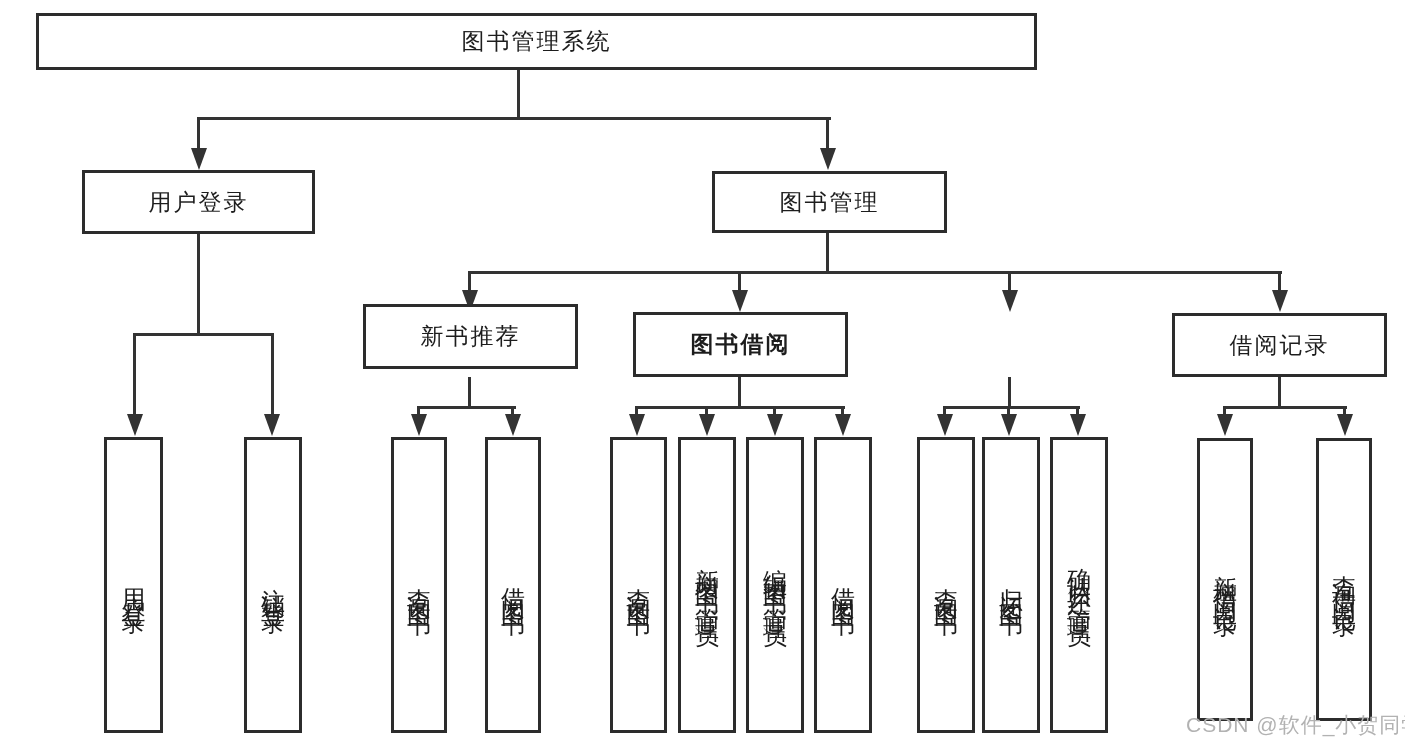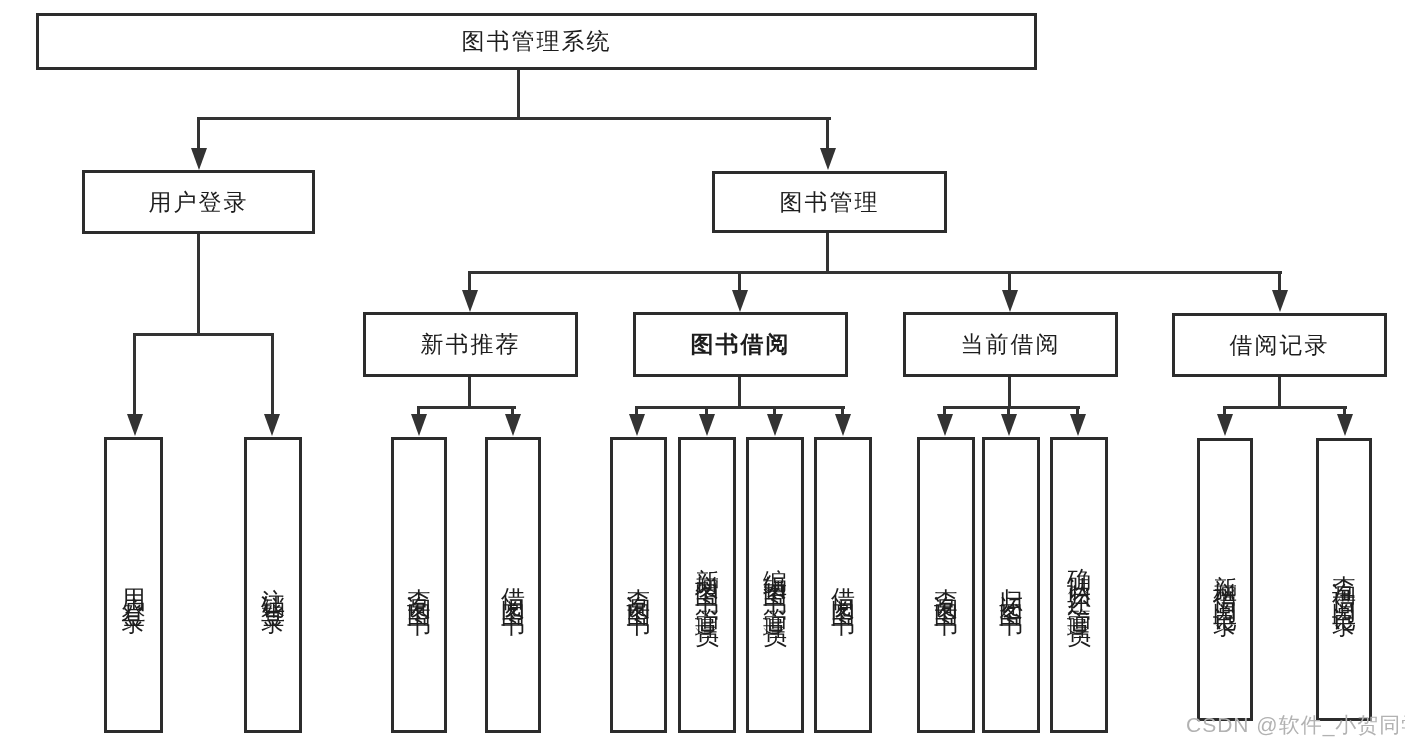--- a/index.html
+++ b/index.html
@@ -24,21 +24,21 @@
   }
   .watermark{
     position:absolute;left:1186px;top:711px;font-size:21px;color:#b2b2b2;
     letter-spacing:1px;white-space:nowrap;
   }
 
   
   #n-root{left:36px;top:13px;width:1001px;height:57px;}
   #n-userlogin{left:82px;top:170px;width:233px;height:64px;}
   #n-bookmgmt{left:712px;top:171px;width:235px;height:62px;}
-  #n-newbook{left:363px;top:312px;width:215px;height:65px;}
+  #n-newbook{left:363px;top:304px;width:215px;height:65px;}
   #n-bookborrow{left:633px;top:312px;width:215px;height:65px;font-weight:bold;}
   #n-currentborrow{left:903px;top:312px;width:215px;height:65px;}
   #n-borrowrecord{left:1172px;top:313px;width:215px;height:64px;}
   #n-l1{left:104px;top:437px;width:59px;height:296px;}
   #n-l2{left:244px;top:437px;width:58px;height:296px;}
   #n-l3{left:391px;top:437px;width:56px;height:296px;}
   #n-l4{left:485px;top:437px;width:56px;height:296px;}
   #n-l5{left:610px;top:437px;width:57px;height:296px;}
   #n-l6{left:678px;top:437px;width:58px;height:296px;}
   #n-l7{left:746px;top:437px;width:58px;height:296px;}
@@ -154,21 +154,20 @@
   <div class="line" id="c-shaft-l13"></div>
   <div class="arrowhead" id="a-l13"></div>
 
   <div class="node h-node" id="n-root">图书管理系统</div>
 
   <div class="node h-node" id="n-userlogin">用户登录</div>
   <div class="node h-node" id="n-bookmgmt">图书管理</div>
 
   <div class="node h-node" id="n-newbook">新书推荐</div>
   <div class="node h-node" id="n-bookborrow">图书借阅</div>
-  <div class="node h-node" id="n-currentborrow">当前借阅</div>
   <div class="node h-node" id="n-borrowrecord">借阅记录</div>
 
   <div class="node v-node" id="n-l1">用户登录</div>
   <div class="node v-node" id="n-l2">注销登录</div>
   <div class="node v-node" id="n-l3">查询图书</div>
   <div class="node v-node" id="n-l4">借阅图书</div>
   <div class="node v-node" id="n-l5">查询图书</div>
   <div class="node v-node" id="n-l6">新增图书（管理员）</div>
   <div class="node v-node" id="n-l7">编辑图书（管理员）</div>
   <div class="node v-node" id="n-l8">借阅图书</div>

